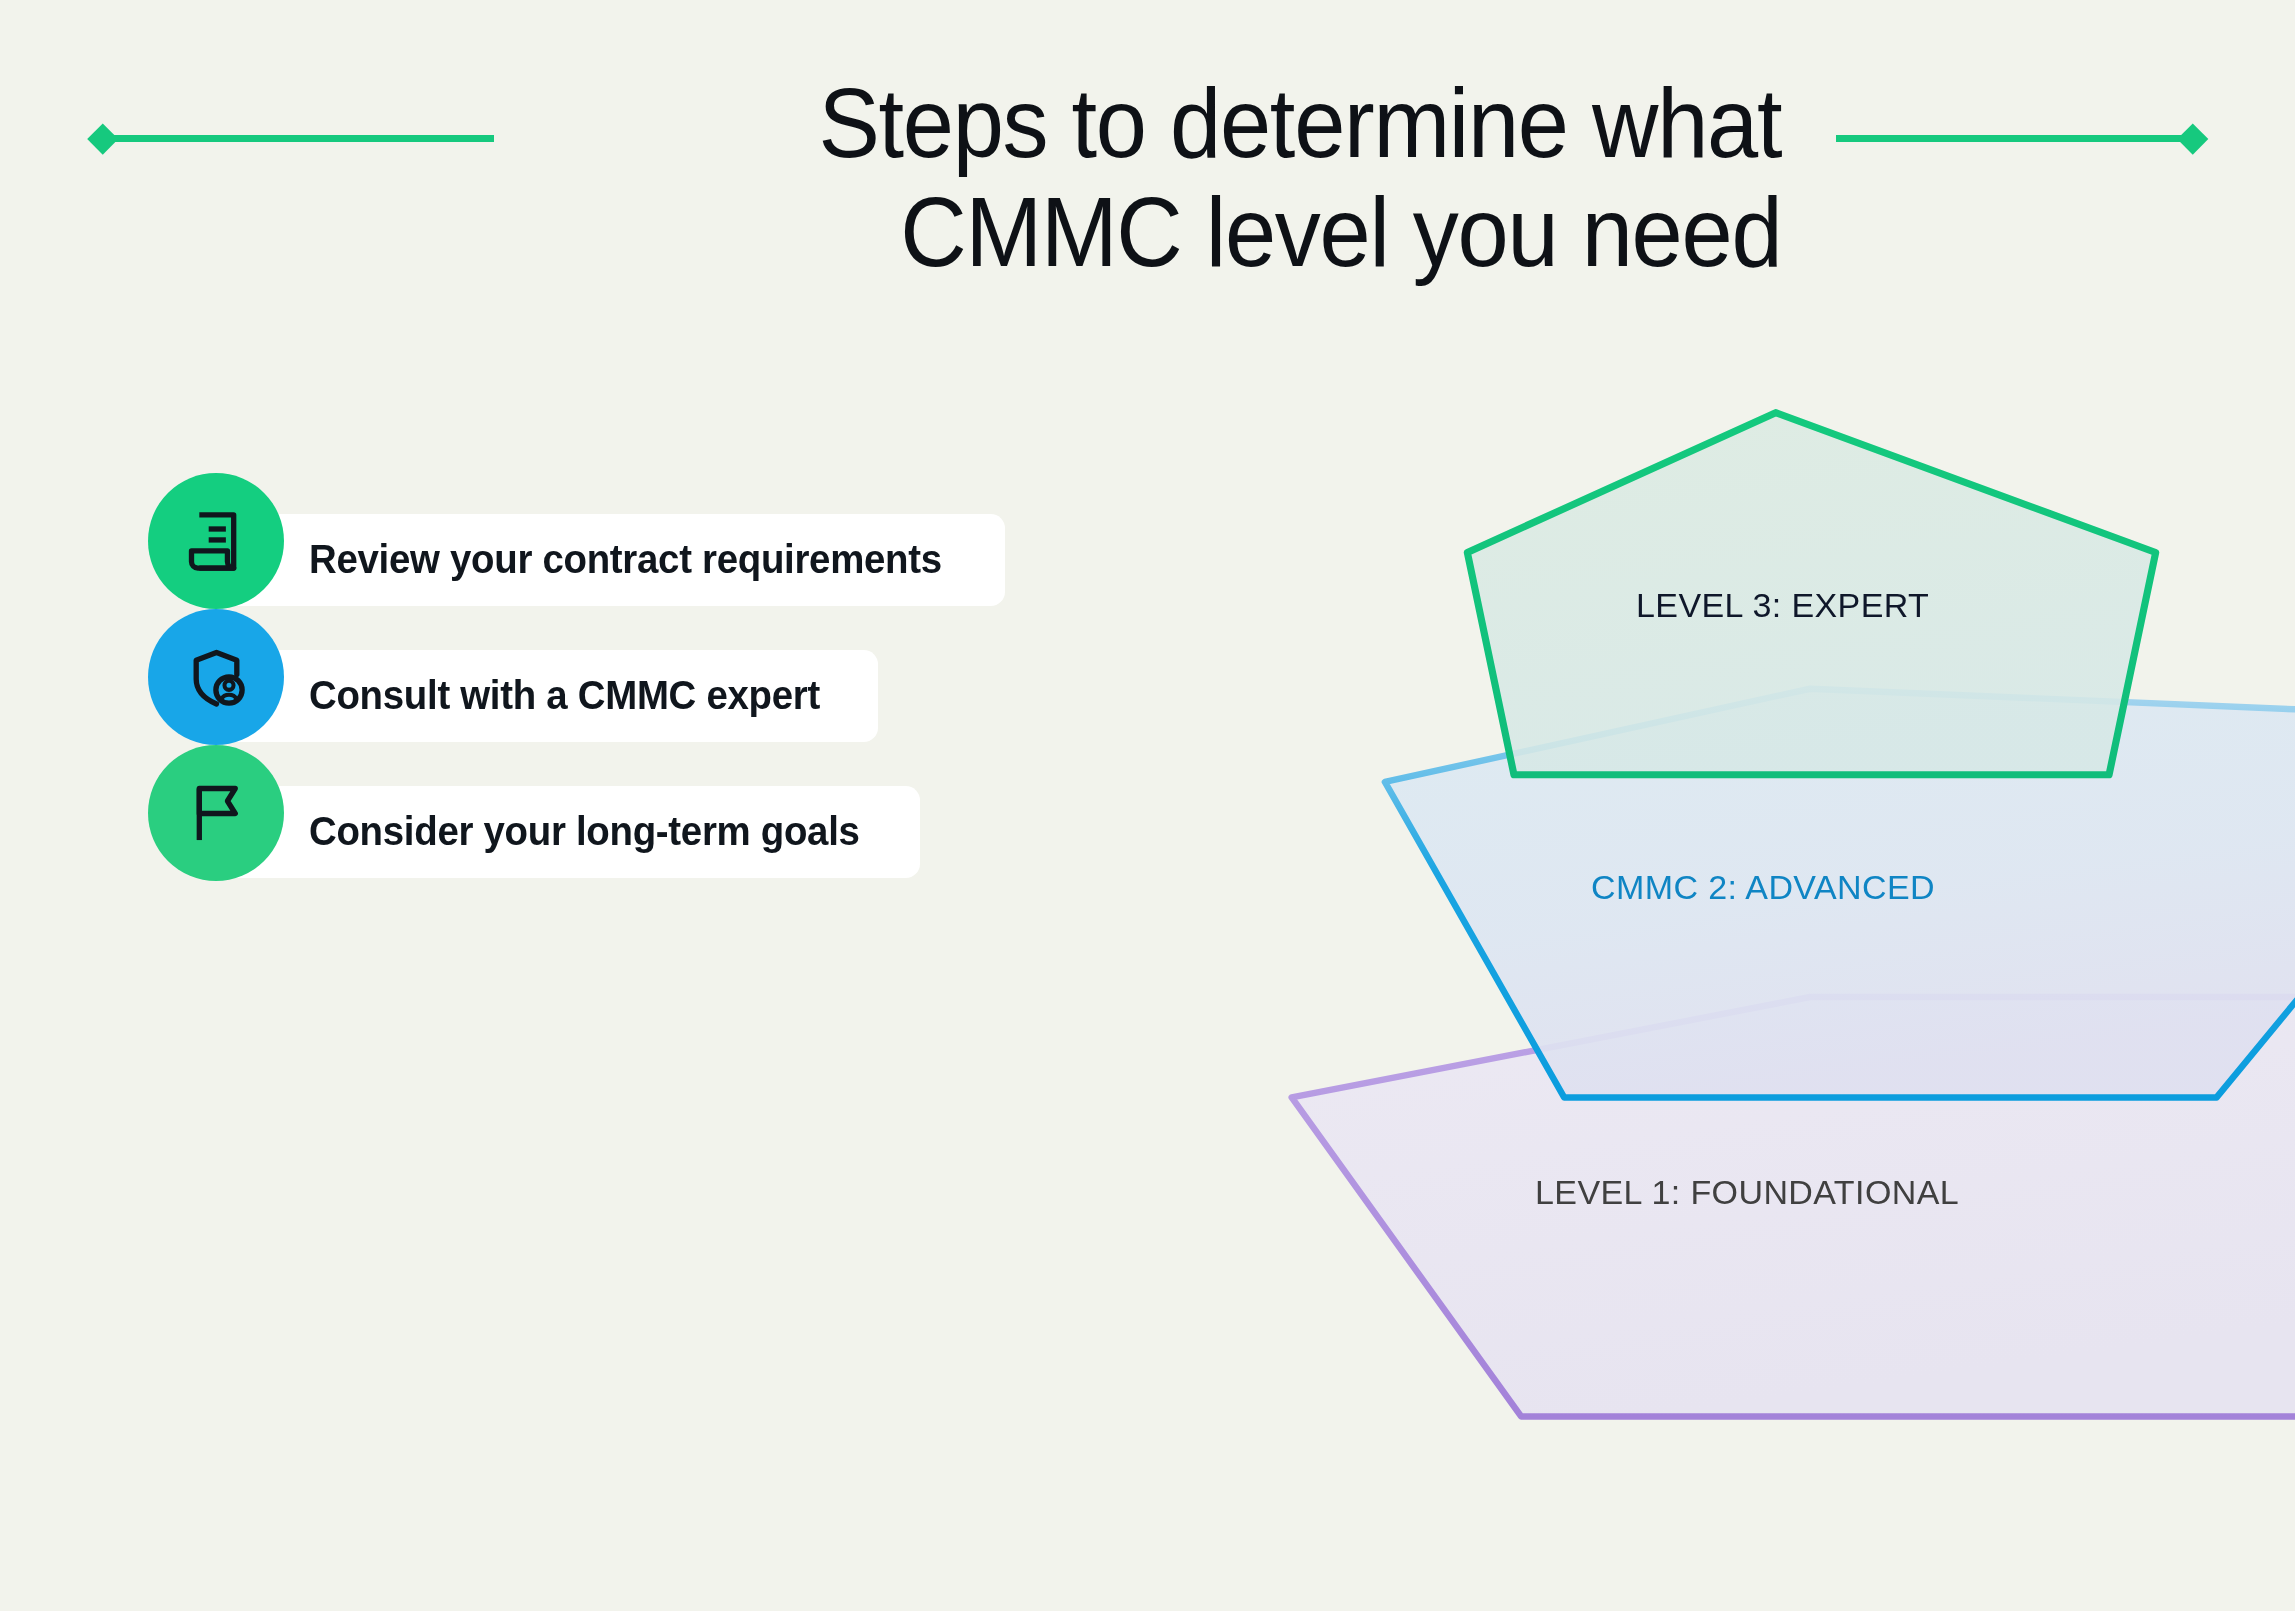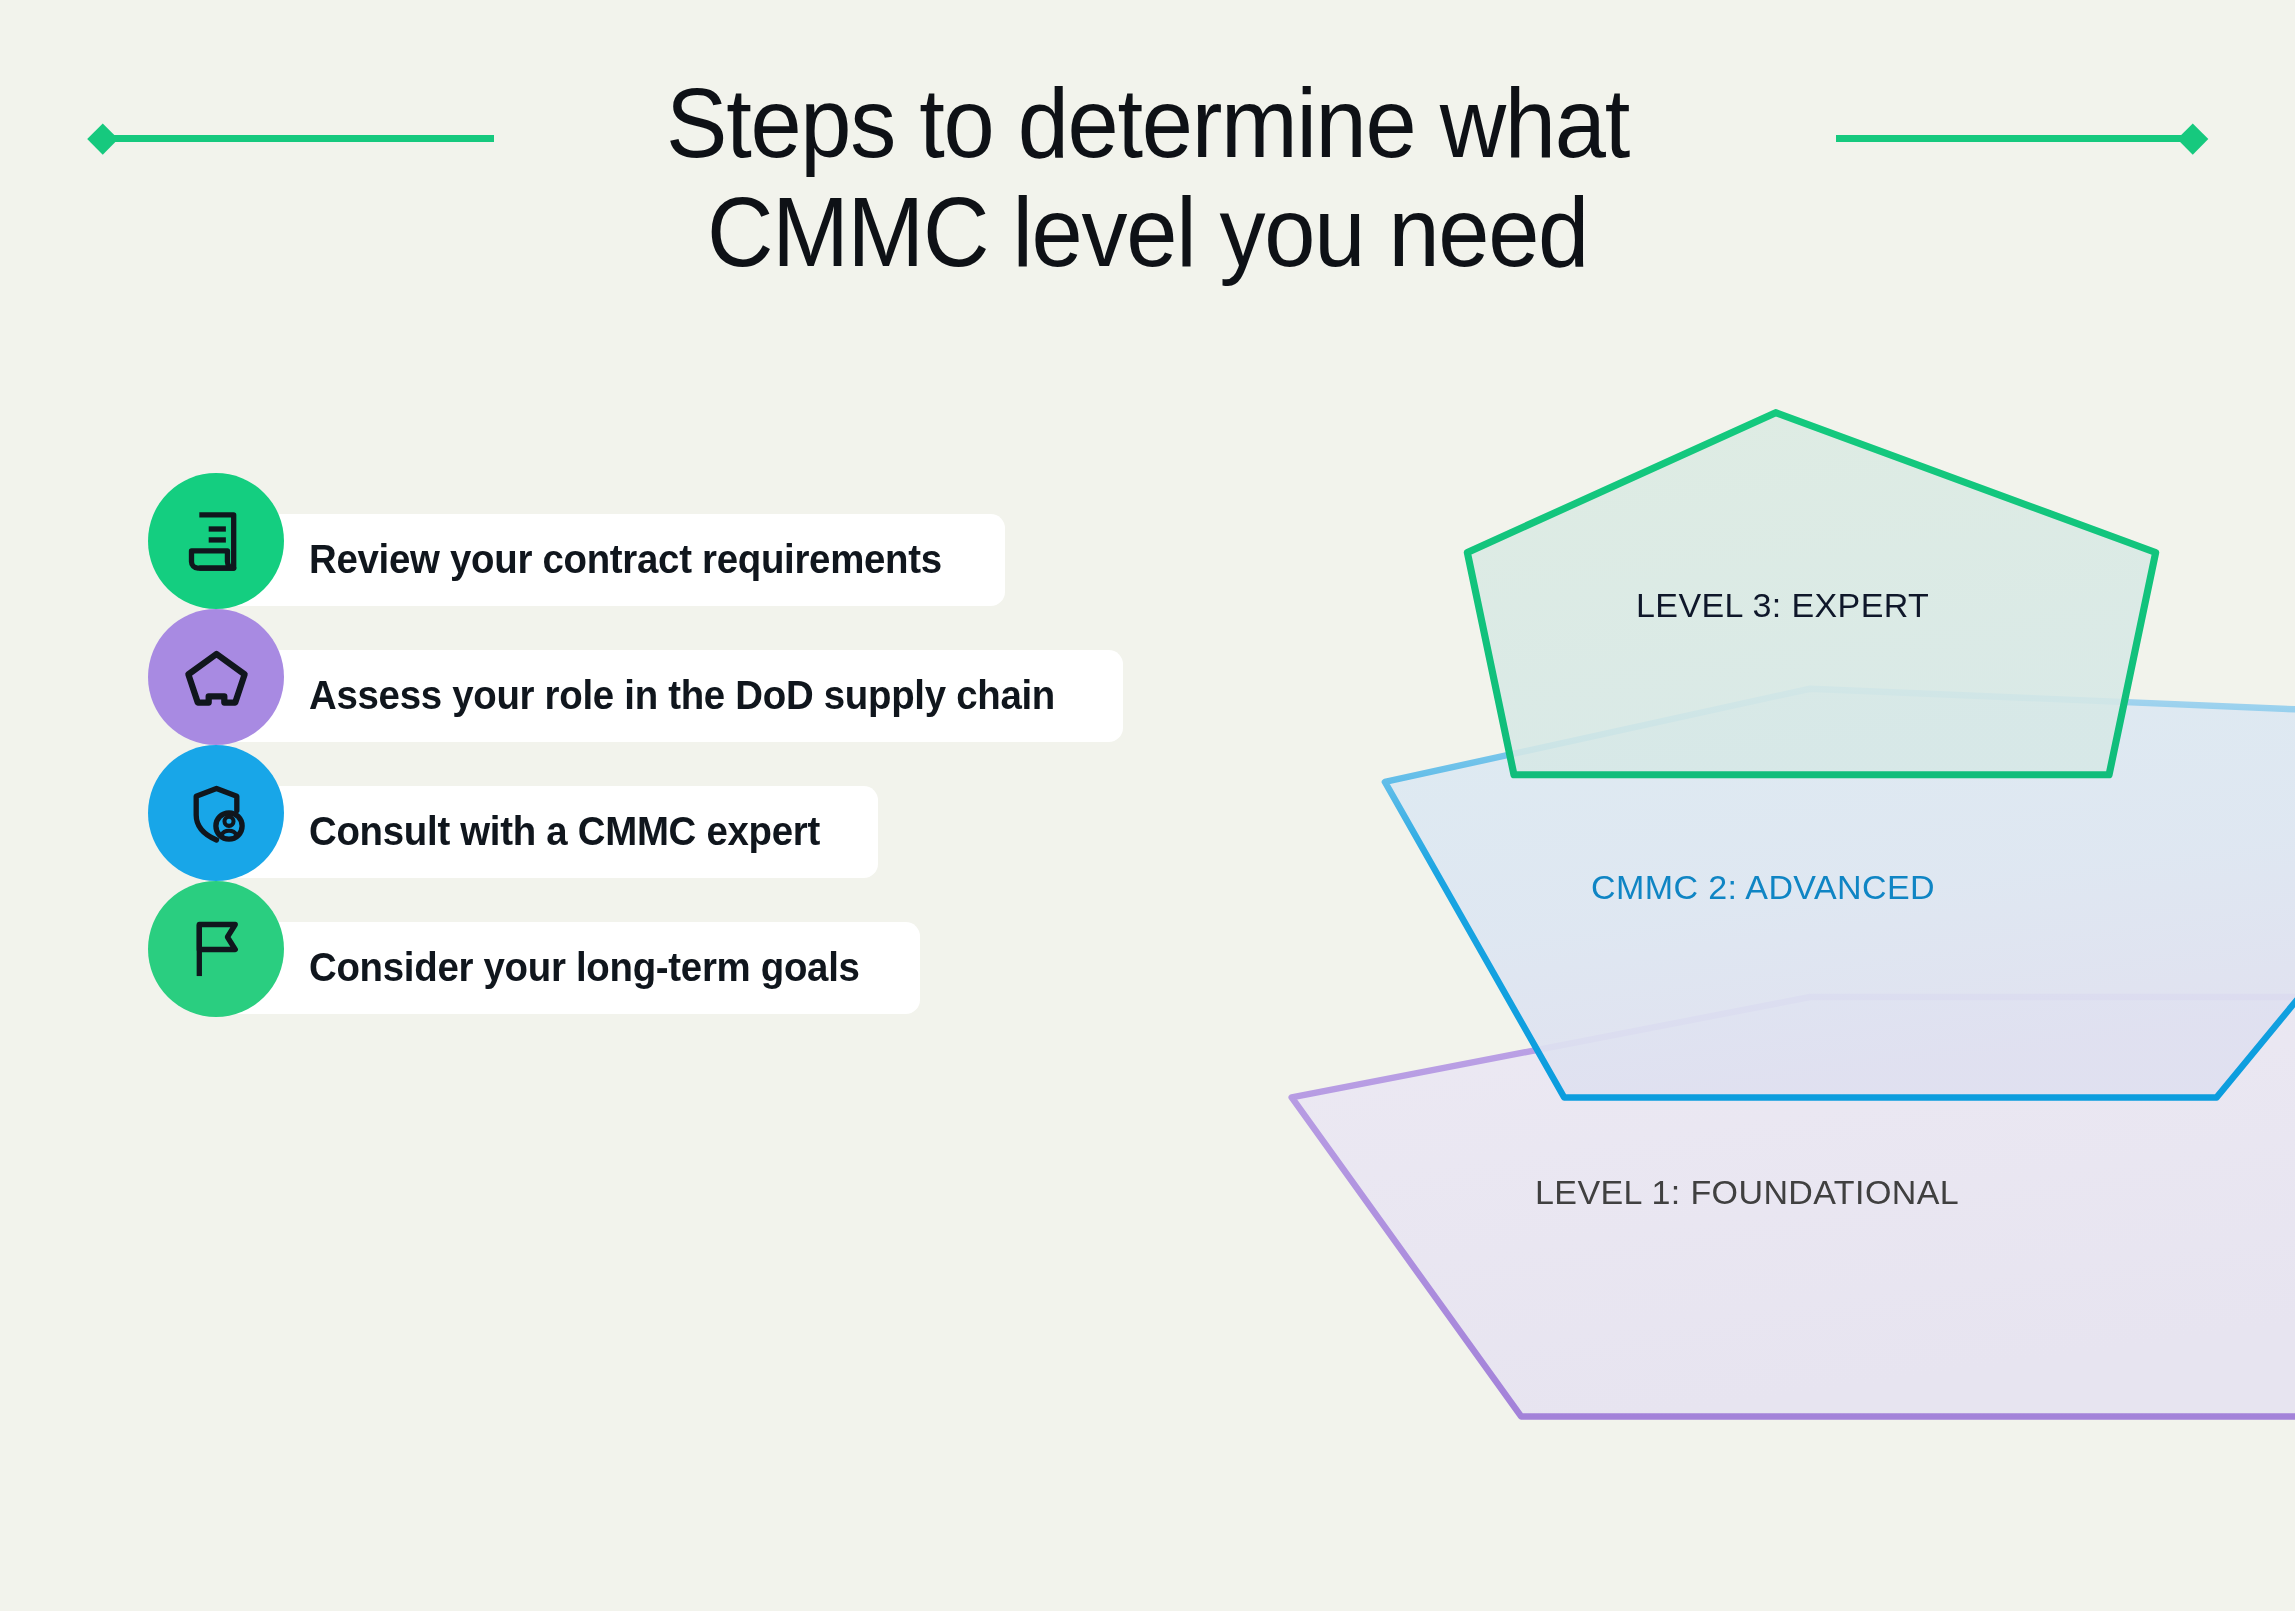--- a/index.html
+++ b/index.html
@@ -14,21 +14,21 @@
     overflow: hidden;
     position: relative;
   }
 
   
   .title-block {
     position: absolute;
     top: 69px;
     left: 0;
     width: 2295px;
-    text-align: center;
+    text-align: right;
   }
   .title-text {
     font-family: "Liberation Sans", sans-serif;
     font-size: 99px;
     font-weight: 400;
     line-height: 1.10;
     color: #0e1116;
     letter-spacing: -1.4px;
     margin: 0 auto;
     width: 1363px;
@@ -157,30 +157,20 @@
         <line x1="19" y1="16" x2="30" y2="16" stroke="#10161d" stroke-width="3.4" stroke-linecap="butt"></line>
         <line x1="19" y1="23" x2="30" y2="23" stroke="#10161d" stroke-width="3.4" stroke-linecap="butt"></line>
       </svg>
     </div>
     <div class="step-pill">
       <span class="step-label">Review your contract requirements</span>
     </div>
   </div>
 
 
-  <div class="step-row">
-    <div class="step-icon" style="background:#a88ae2">
-      <svg width="75" height="75" viewBox="0 0 48 48">
-        <path d="M24 9 L42 22 L36 40 H29 V36 H19 V40 H12 L6 22 Z" fill="none" stroke="#10161d" stroke-width="4" stroke-linejoin="round"></path>
-      </svg>
-    </div>
-    <div class="step-pill">
-      <span class="step-label">Assess your role in the DoD supply chain</span>
-    </div>
-  </div>
 
   <div class="step-row">
     <div class="step-icon" style="background:#18a6e8">
       <svg width="75" height="75" viewBox="0 0 48 48">
         <path d="M37 22 V13 L24 8 L11 13 V25 c0 8 6 13 13 16" fill="none" stroke="#10161d" stroke-width="3.4" stroke-linejoin="round" stroke-linecap="round"></path>
         <circle cx="32" cy="32" r="8.4" fill="none" stroke="#10161d" stroke-width="3.4"></circle>
         <circle cx="32" cy="29" r="2.9" fill="none" stroke="#10161d" stroke-width="2.6"></circle>
         <path d="M27.2 37.6 a5.2 4.2 0 0 1 9.6 0" fill="none" stroke="#10161d" stroke-width="2.6"></path>
       </svg>
     </div>

